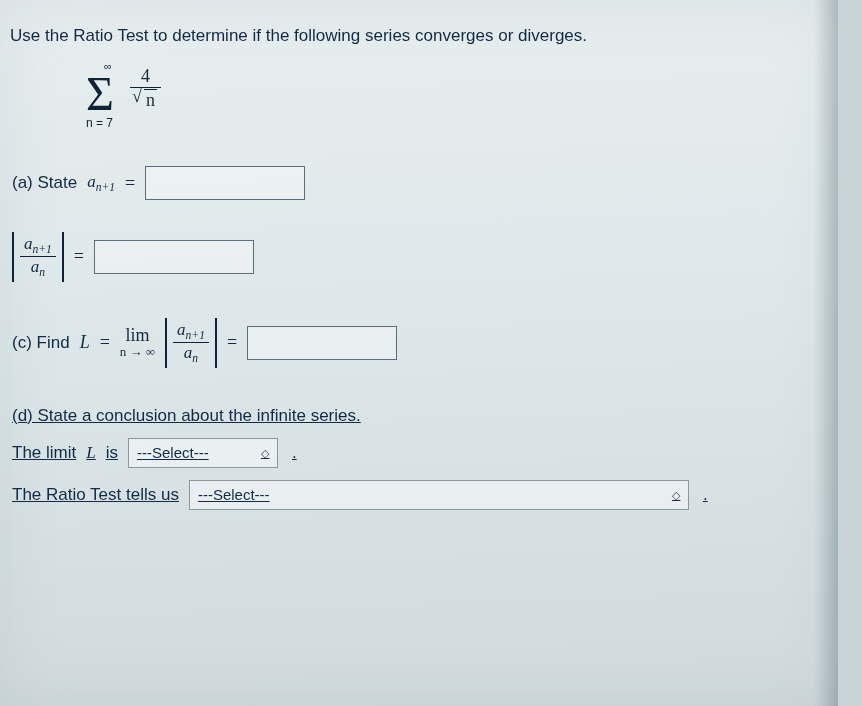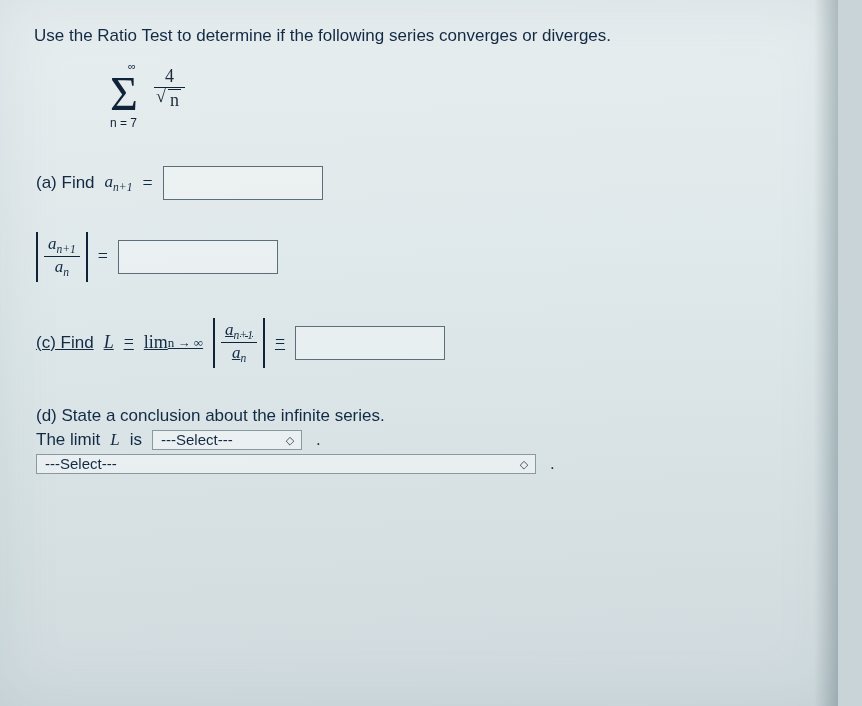--- a/index.html
+++ b/index.html
@@ -10,21 +10,21 @@
     background: #c8d4d8;
     width: 862px;
     height: 706px;
     overflow: hidden;
     position: relative;
   }
   .paper {
     background: linear-gradient(178deg, #e8eef0 0%, #dce6e8 50%, #d0dade 100%);
     width: 838px;
     height: 706px;
-    padding: 18px 20px 20px 32px;
+    padding: 18px 20px 20px 8px;
     color: #1a2a3a;
     position: relative;
     box-shadow: inset 0 0 60px rgba(120,140,150,0.15);
   }
   .paper::after{
     content:"";
     position:absolute;
     right:0; top:0; bottom:0;
     width:24px;
     background: linear-gradient(90deg, rgba(0,0,0,0) 0%, rgba(30,60,70,0.25) 100%);
@@ -128,50 +128,50 @@
     content:"";
     position:absolute;
     top:-2px; bottom:-2px;
     width:2px;
     background:#0f2238;
   }
   .abs::before{ left:0; }
   .abs::after{ right:0; }
   .lim-block{
     display:inline-flex;
-    flex-direction:row;
+    flex-direction:column;
     align-items:center;
     font-family:"Times New Roman",serif;
     line-height:1.05;
   }
   .lim-block .lim { font-size:18px; }
   .lim-block .under { font-size:13px; }
   .eq { font-size:18px; font-family:"Times New Roman",serif; }
   .select {
     display:inline-flex;
     align-items:center;
     justify-content:space-between;
     border: 1px solid #8a98a0;
     background: rgba(255,255,255,0.45);
-    height: 20px;
+    height: 30px;
     padding: 0 6px 0 8px;
     font-size: 15px;
     color:#122a44;
     cursor:pointer;
   }
   .select.small { width: 150px; }
   .select.wide { width: 500px; }
   .diamond{
     width:10px; height:10px;
     font-size:11px;
     line-height:10px;
     color:#2a3a4a;
   }
   .period { font-size:17px; margin-left:4px; }
-  .text-line { font-size:17px; color:#122a44; margin-top:4px;text-align:center; }
+  .text-line { font-size:17px; color:#122a44; margin-top:12px; }
 </style>
 </head>
 <body>
 
 <div class="paper">
 
   <div class="intro">Use the Ratio Test to determine if the following series converges or diverges.</div>
 
   <div class="series-block">
     <span class="sigma-top">∞</span>
@@ -180,21 +180,21 @@
     <span class="frac series-frac">
       <span class="num">4</span>
       <span class="line"></span>
       <span class="den">
         <span class="sqrt"><span class="bar">n</span></span>
       </span>
     </span>
   </div>
 
   <div class="part row">
-    <span>(a) Find</span>
+    <span>(a) State</span>
     <span style="font-family:'Times New Roman',serif;">
       <span class="mi">a</span><span class="sub">n+1</span>
     </span>
     <span class="eq">=</span>
     <input type="text" class="answer-box" style="">
   </div>
 
   <div class="part">
     <div class="row" style="margin-top:10px;">
       <span class="abs">
@@ -202,54 +202,55 @@
           <span class="num"><span class="mi">a</span><span class="sub">n+1</span></span>
           <span class="line"></span>
           <span class="den"><span class="mi">a</span><span class="sub">n</span></span>
         </span>
       </span>
       <span class="eq">=</span>
       <input type="text" class="answer-box w2" style="">
     </div>
   </div>
 
-  <div class="part row" style="margin-top:40px;text-decoration:underline;">
+  <div class="part row" style="margin-top:40px;">
     <span>(c) Find</span>
     <span class="mi" style="font-size:18px;">L</span>
     <span class="eq">=</span>
     <span class="lim-block">
       <span class="lim">lim</span>
       <span class="under">n → ∞</span>
     </span>
     <span class="abs">
       <span class="frac" style="font-size:17px;">
         <span class="num"><span class="mi">a</span><span class="sub">n+1</span></span>
         <span class="line"></span>
         <span class="den"><span class="mi">a</span><span class="sub">n</span></span>
       </span>
     </span>
     <span class="eq">=</span>
     <input type="text" class="answer-box w3" style="">
   </div>
 
-  <div class="part" style="margin-top:40px;">
+  <div class="part" style="margin-top:40px;text-decoration:underline;">
     <div>(d) State a conclusion about the infinite series.</div>
 
     <div class="text-line row">
       <span>The limit</span>
       <span class="mi">L</span>
       <span>is</span>
       <span class="select small">
         <span>---Select---</span>
         <span class="diamond">◇</span>
       </span>
       <span class="period">.</span>
     </div>
 
     <div class="text-line row">
+      <span>The Ratio Test tells us</span>
       <span class="select wide">
         <span>---Select---</span>
         <span class="diamond">◇</span>
       </span>
       <span class="period">.</span>
     </div>
   </div>
 
 </div>
 

